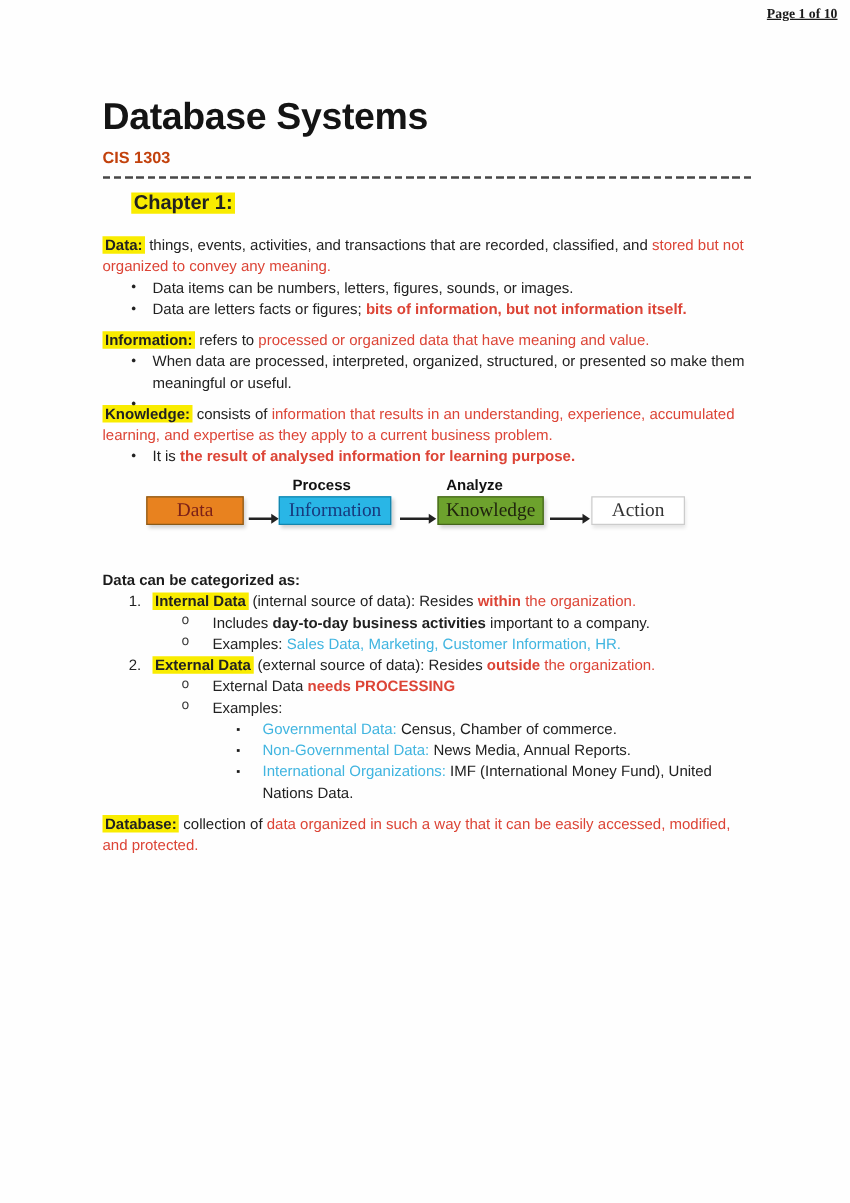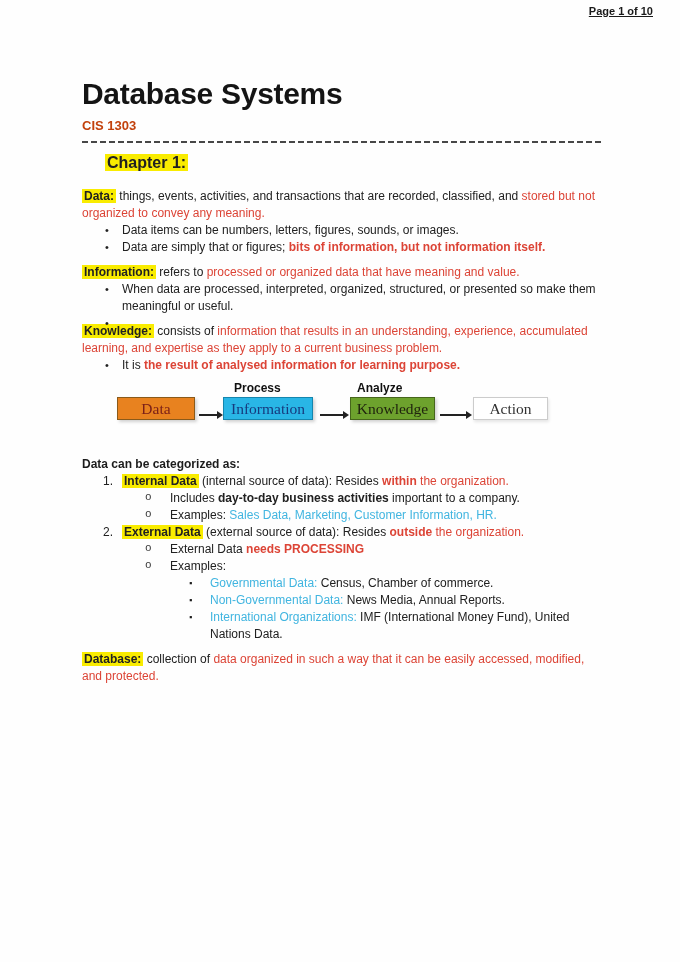--- a/index.html
+++ b/index.html
@@ -8,22 +8,22 @@
     width: 680px; height: 962px;
     background: #ffffff;
     font-family: "Liberation Sans", sans-serif;
     color: #212121;
     font-size: 12px;
     -webkit-font-smoothing: antialiased;
   }
   .page { position: relative; width: 680px; height: 962px; background: #fefefe; overflow: hidden; }
 
   .page-num {
-    position: absolute; top: 5px; right: 27px;
-    font-size: 11px; font-weight: 700; text-decoration: underline; color: #1a1a1a;
+    position: absolute; top: 5px; right: 10px;
+    font-size: 11px; font-weight: 700; text-decoration: underline; color: #1a1a1a; font-family: Liberation Serif, serif;
   }
 
   .content { position: absolute; left: 82px; top: 0; width: 522px; }
 
   .doc-title {
     margin: 76px 0 0 0;
     font-size: 30px; font-weight: 700; color: #141414;
     line-height: 36px; letter-spacing: -0.3px;
   }
   .course { margin-top: 6px; font-size: 13px; font-weight: 700; color: #c2410c; }
@@ -92,21 +92,21 @@
   <div class="content">
 
     <h1 class="doc-title">Database Systems</h1>
     <div class="course">CIS 1303</div>
     <div class="divider"></div>
 
     <div class="chapter"><span class="hl">Chapter 1:</span></div>
 
     <p class="para mt-lg"><span class="hl">Data:</span><span> things, events, activities, and transactions that are recorded, classified, and </span><span class="red">stored but not organized to convey any meaning.</span></p>
     <div class="li li1"><span class="mk">•</span><span>Data items can be numbers, letters, figures, sounds, or images.</span></div>
-    <div class="li li1"><span class="mk">•</span><span>Data are simply that or figures; </span><span class="redb">bits of information, but not information itself.</span></div>
+    <div class="li li1"><span class="mk">•</span><span>Data are letters facts or figures; </span><span class="redb">bits of information, but not information itself.</span></div>
 
     <p class="para mt-md"><span class="hl">Information:</span><span> refers to </span><span class="red">processed or organized data that have meaning and value.</span></p>
     <div class="li li1"><span class="mk">•</span><span>When data are processed, interpreted, organized, structured, or presented so make them meaningful or useful.</span></div>
     <div class="li li1"><span class="mk">•</span></div>
 
     <p class="para mt-md"><span class="hl">Knowledge:</span><span> consists of </span><span class="red">information that results in an understanding, experience, accumulated learning, and expertise as they apply to a current business problem.</span></p>
     <div class="li li1"><span class="mk">•</span><span>It is </span><span class="redb">the result of analysed information for learning purpose.</span></div>
 
     <div class="diagram">
       <span class="dlabel dlabel-process">Process</span>

